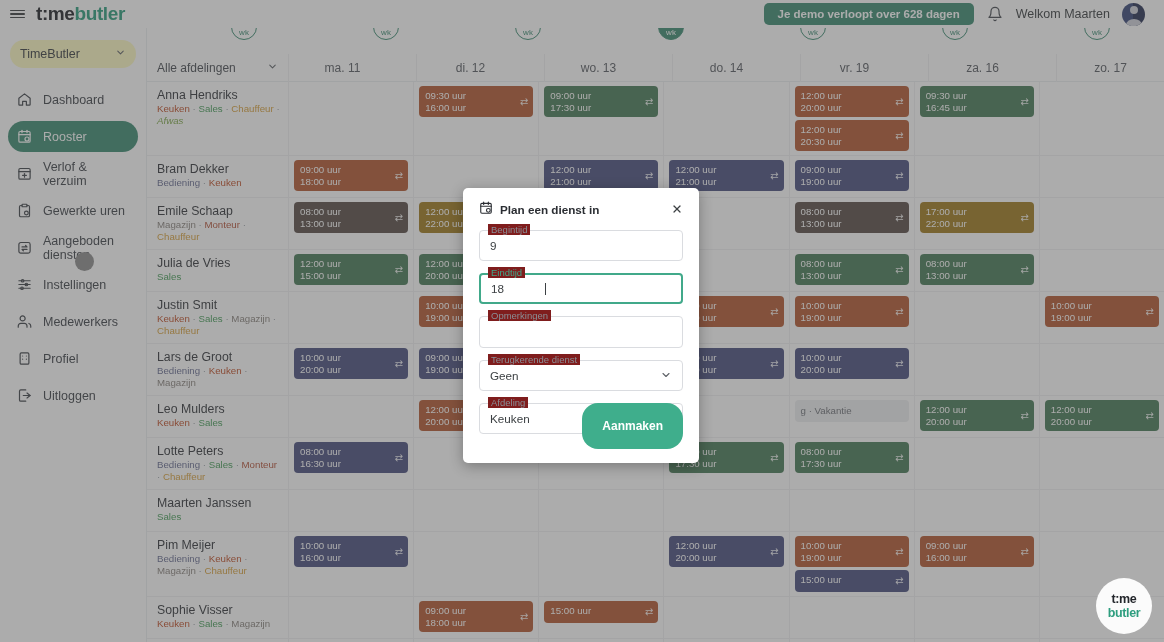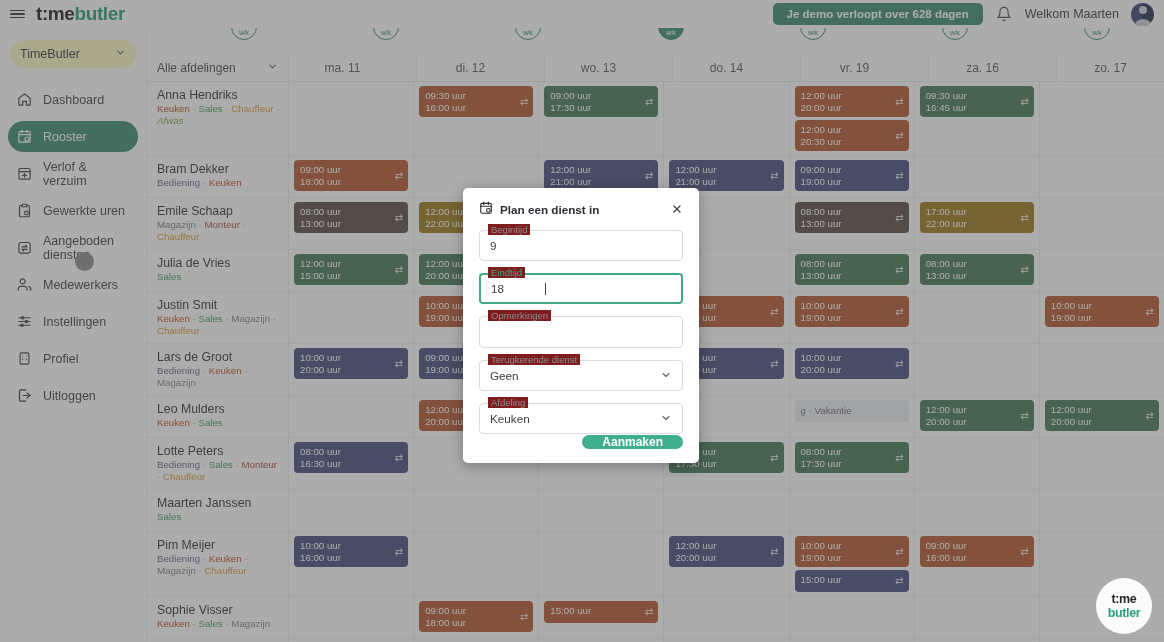--- a/index.html
+++ b/index.html
@@ -21,21 +21,21 @@
   #hamburger {
     width: 34px; height: 28px; display:flex; align-items:center; justify-content:center;
     cursor: pointer;
   }
   #hamburger .bar { display:block; width:15px; height:1.6px; background:#3c4043; margin:2px 0; border-radius:1px;}
   #brand {
     font-size: 19px; font-weight: bold; letter-spacing: -0.4px; margin-left: 2px;
   }
   #brand .t1 { color: #23262b; }
   #brand .t2 { color: #2e9e7f; }
-  #topright { margin-left: auto; display:flex; align-items:center; gap: 12px; padding-right: 10px;}
+  #topright { margin-left: auto; display:flex; align-items:center; gap: 12px; padding-right: 19px;}
   #demo-badge {
     background: #3f8d74; color: #ffffff; font-size: 11.5px; font-weight: bold;
     padding: 5px 14px; border-radius: 5px; white-space: nowrap;
     cursor: pointer;
   }
   #bell { width: 18px; height: 18px; display:flex; align-items:center; justify-content:center; cursor:pointer;}
   #welcome { font-size: 12.5px; color: #3c4043; white-space: nowrap;}
   #avatar {
     width: 23px; height: 23px; border-radius: 50%;
     background: linear-gradient(90deg,#3b4a7a 0 50%, #2b3356 50% 100%);
@@ -159,21 +159,21 @@
   .field.focused .lbl { color:#41a98a; }
   .caret { display:inline-block; width:1px; height:12px; background:#3c4043; margin-left:1px; vertical-align:-2px;}
   .sel-chev { margin-left:auto; color:#5f6368; }
   #thumb {
     position:absolute; left:75px; top:252px; width:19px; height:19px;
     border-radius:50%; background:#6e6e6e; z-index:96;
   }
   #create-btn {
     position:absolute; right:16px; bottom:14px;
     background:#3fae8c; color:#fff; border:none; border-radius:16px;
-    padding: 0 20px; font-size:12px; font-weight:bold; cursor:pointer;
+    padding: 16px 20px; font-size:12px; font-weight:bold; cursor:pointer;
     font-family:"Liberation Sans", sans-serif;
   }
 
   
   #wm {
     position:absolute; right:12px; bottom:8px; width:56px; height:56px;
     border-radius:50%; background:#fbfbfb; z-index:97;
     display:flex; flex-direction:column; align-items:center; justify-content:center;
     font-weight:bold; font-size:12.5px; line-height:14px; letter-spacing:-0.4px;
   }
@@ -264,45 +264,45 @@
 
   <div class="nav-item">
     <span class="ico">
         <svg width="15" height="15" viewBox="0 0 24 24" fill="none" stroke="currentColor" stroke-width="1.9" stroke-linecap="round" stroke-linejoin="round">
           <rect x="3" y="4" width="18" height="17" rx="3"></rect>
           <path d="M8 11h8l-2.2-2.2"></path>
           <path d="M16 15H8l2.2 2.2"></path>
         </svg>
       </span>
     <span>Aangeboden diensten</span>
-  </div>
-
-  <div class="nav-item">
-    <span class="ico">
-        <svg width="15" height="15" viewBox="0 0 24 24" fill="none" stroke="currentColor" stroke-width="1.9" stroke-linecap="round" stroke-linejoin="round">
-          <path d="M16 21v-2a4 4 0 0 0-4-4H6a4 4 0 0 0-4 4v2"></path>
-          <circle cx="9" cy="7" r="4"></circle>
-          <path d="M22 21v-2a4 4 0 0 0-3-3.87"></path>
-        </svg>
-      </span>
-    <span>Medewerkers</span>
   </div>
 
   <div class="nav-item">
     <span class="ico">
         <svg width="15" height="15" viewBox="0 0 24 24" fill="none" stroke="currentColor" stroke-width="1.9" stroke-linecap="round" stroke-linejoin="round">
           <line x1="3" y1="6" x2="21" y2="6"></line>
           <line x1="3" y1="12" x2="21" y2="12"></line>
           <line x1="3" y1="18" x2="21" y2="18"></line>
           <circle cx="9" cy="6" r="2"></circle>
           <circle cx="15" cy="12" r="2"></circle>
           <circle cx="8" cy="18" r="2"></circle>
         </svg>
       </span>
     <span>Instellingen</span>
+  </div>
+
+  <div class="nav-item">
+    <span class="ico">
+        <svg width="15" height="15" viewBox="0 0 24 24" fill="none" stroke="currentColor" stroke-width="1.9" stroke-linecap="round" stroke-linejoin="round">
+          <path d="M16 21v-2a4 4 0 0 0-4-4H6a4 4 0 0 0-4 4v2"></path>
+          <circle cx="9" cy="7" r="4"></circle>
+          <path d="M22 21v-2a4 4 0 0 0-3-3.87"></path>
+        </svg>
+      </span>
+    <span>Medewerkers</span>
   </div>
 
   <div class="nav-item">
     <span class="ico">
         <svg width="15" height="15" viewBox="0 0 24 24" fill="none" stroke="currentColor" stroke-width="1.9" stroke-linecap="round" stroke-linejoin="round">
           <rect x="5" y="3" width="14" height="18" rx="2"></rect>
           <line x1="9" y1="8" x2="9" y2="8"></line>
           <line x1="15" y1="8" x2="15" y2="8"></line>
           <line x1="9" y1="13" x2="9" y2="13"></line>
           <line x1="15" y1="13" x2="15" y2="13"></line>

